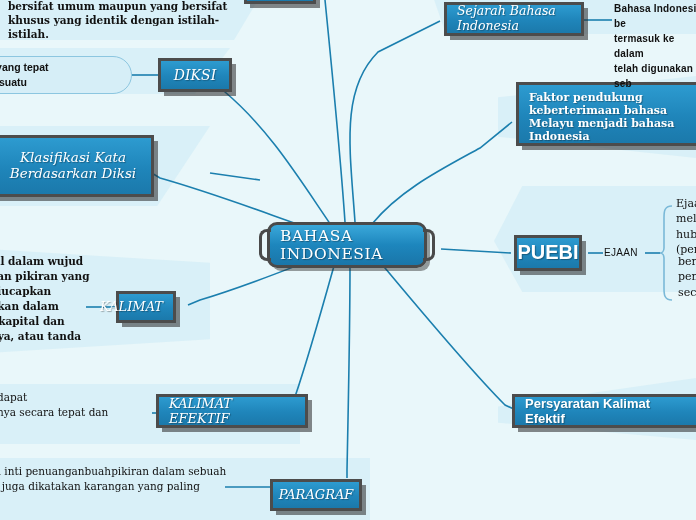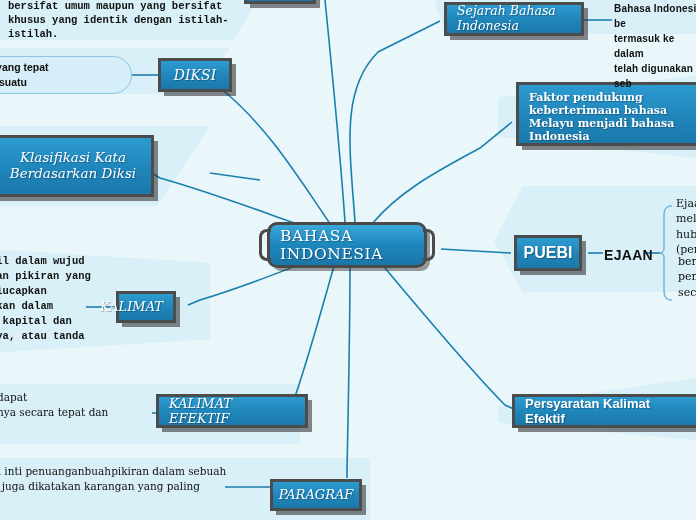--- a/index.html
+++ b/index.html
@@ -59,21 +59,21 @@
   }
   .node.serif-bold {
     font-family: "DejaVu Serif", serif;
     font-weight: bold;
     font-size: 11px;
     text-shadow: 1px 1px 1px rgba(0,0,0,.3);
   }
   .node.sans {
     font-family: "Liberation Sans", sans-serif;
     font-weight: bold;
-    font-size: 16px;
+    font-size: 20px;
     justify-content: center;
     text-shadow: 1px 1px 1px rgba(0,0,0,.3);
   }
   
   .cap {
     position: absolute;
     width: 9px; height: 26px;
     border: 3px solid #4a4a4a;
     border-radius: 6px;
     background: transparent;
@@ -85,21 +85,20 @@
   .note {
     position: absolute;
     font-family: "DejaVu Serif", serif;
     font-size: 10.5px;
     color: #111;
     line-height: 1.32;
     white-space: pre-line;
   }
   .note.bold {
     font-weight: bold;
-    font-family: Liberation Mono, monospace;
   }
   .note.sansbold {
     font-family: "Liberation Sans", sans-serif;
     font-weight: bold;
     font-size: 10px;
     letter-spacing: .2px;
   }
   
   .bubble {
     position: absolute;
@@ -113,22 +112,22 @@
     font-family: "Liberation Sans", sans-serif;
     font-weight: bold;
     font-size: 10.5px;
     color: #111;
     line-height: 1.45;
     white-space: pre-line;
   }
   .edge-label {
     position: absolute;
     font-family: "Liberation Sans", sans-serif;
-    font-weight: bold;
-    font-size: 14px;
+    font-weight: normal;
+    font-size: 10px;
     color: #111;
     letter-spacing: .3px;
     text-align: center;
   }
 </style>
 </head>
 <body>
 
 <div id="canvas">
 

